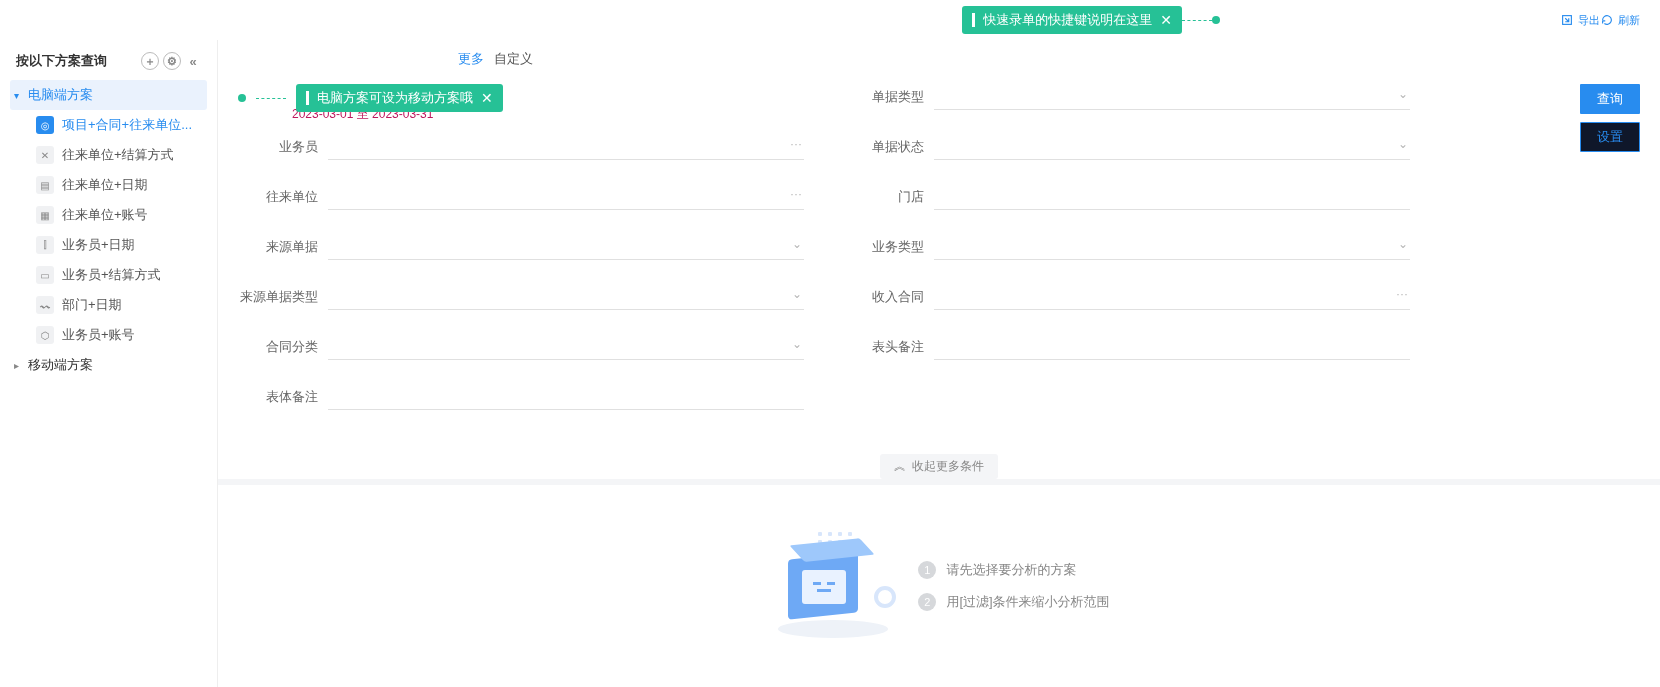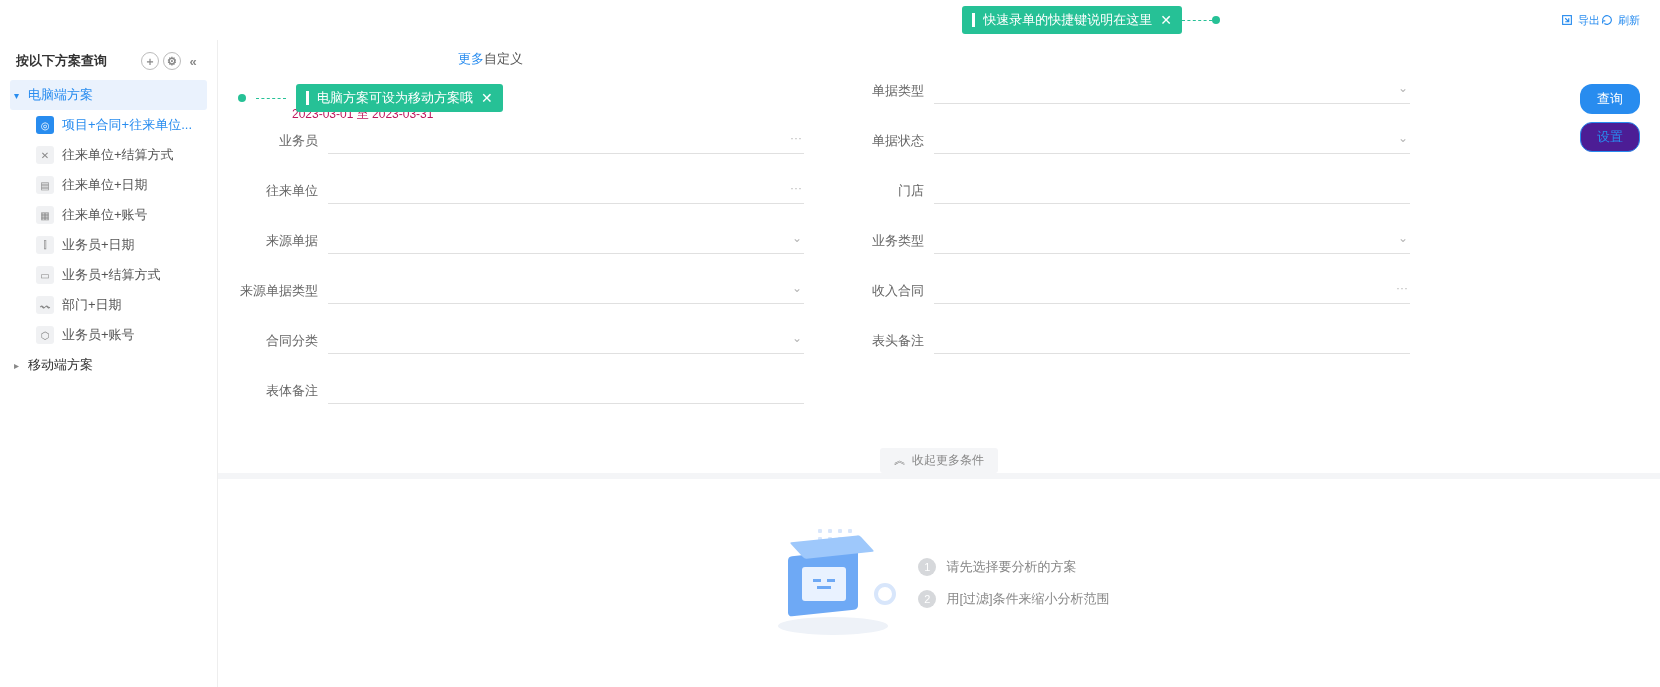--- a/index.html
+++ b/index.html
@@ -28,33 +28,33 @@
   .tree-parent.active .caret { color:#288cef; }
   .tree-children { padding-left:22px; }
   .tree-item { display:flex; align-items:center; gap:8px; padding:6px 4px; font-size:13px; color:#555; cursor:pointer; border-radius:3px; }
   .tree-item .item-icon { width:18px; height:18px; border-radius:3px; background:#f0f1f3; display:flex; align-items:center; justify-content:center; font-size:10px; color:#888; flex-shrink:0;}
   .tree-item.selected .item-icon { background:#288cef; color:#fff; }
   .tree-item.selected { color:#288cef; }
   .tree-item .lbl { white-space:nowrap; overflow:hidden; text-overflow:ellipsis; }
   .main { flex:1; display:flex; flex-direction:column; }
   .filter-area { padding:10px 20px 0 20px; position:relative; flex-shrink:0;}
   .tip2wrap { position:absolute; left:20px; top:44px; display:flex; align-items:center; z-index:5;gap:10px;}
-  .filter-top { display:flex; align-items:center; gap:0; padding-left:220px; margin-bottom:10px; font-size:13px;}
+  .filter-top { display:flex; align-items:center; gap:10px; padding-left:220px; margin-bottom:16px; font-size:13px;}
   .filter-top .more { color:#288cef; cursor:pointer; }
   .filter-top .custom { color:#555; cursor:pointer;font-family:Liberation Mono, monospace; }
   .date-under { position:absolute; left:74px; top:66px; color:#be185d; font-size:12px;}
   .form-grid { display:grid; grid-template-columns: repeat(2, 1fr); column-gap:40px; row-gap:24px; padding-right:230px; }
   .form-item { display:flex; align-items:center; gap:10px; }
   .form-item .flabel { width:80px; text-align:right; color:#666; font-size:13px; flex-shrink:0;}
   .form-item .finput { flex:1; height:26px; border:none; border-bottom:1px solid #e0e0e0; position:relative; }
   .form-item .finput .suffix { position:absolute; right:2px; top:3px; color:#b7b7b7; font-size:12px; }
   .right-buttons { position:absolute; right:20px; top:44px; display:flex; flex-direction:column; gap:8px; }
-  .btn { min-width:60px; padding:5px 16px; border-radius:12px; font-size:13px; text-align:center; cursor:pointer; border:1px solid transparent;}
+  .btn { min-width:60px; padding:5px 16px; border-radius:1px; font-size:13px; text-align:center; cursor:pointer; border:1px solid transparent;}
   .btn-primary { background:#288cef; color:#fff; }
-  .btn-outline { background:#4c1d95; border-color:#288cef; color:#288cef; }
+  .btn-outline { background:#0f172a; border-color:#288cef; color:#288cef; }
   .collapse-bar { margin-top:20px; text-align:center; }
   .collapse-btn { display:inline-flex; align-items:center; gap:6px; background:#f4f5f7; color:#888; padding:4px 14px; border-radius:3px; font-size:12px; cursor:pointer; }
   .content { flex:1; border-top:6px solid #f4f5f7; display:flex; align-items:center; justify-content:center; gap:30px; }
   .empty-illus { width:120px; height:120px; position:relative; }
   .cube { position:absolute; left:20px; top:30px; width:70px; height:60px; background:#6ea9f5; transform:skewY(-6deg); border-radius:4px; }
   .cube::after{ content:""; position:absolute; left:0; top:-14px; width:70px; height:18px; background:#9ec8fb; transform:skewX(40deg) translateX(9px); border-radius:2px;}
   .screen { position:absolute; left:34px; top:44px; width:44px; height:34px; background:#e9f2ff; border-radius:3px; display:flex; flex-direction:column; align-items:center; justify-content:center; gap:4px;}
   .screen .eyes { display:flex; gap:6px;}
   .screen .eye { width:8px; height:3px; background:#6ea9f5; }
   .screen .mouth { width:14px; height:3px; background:#6ea9f5; }

